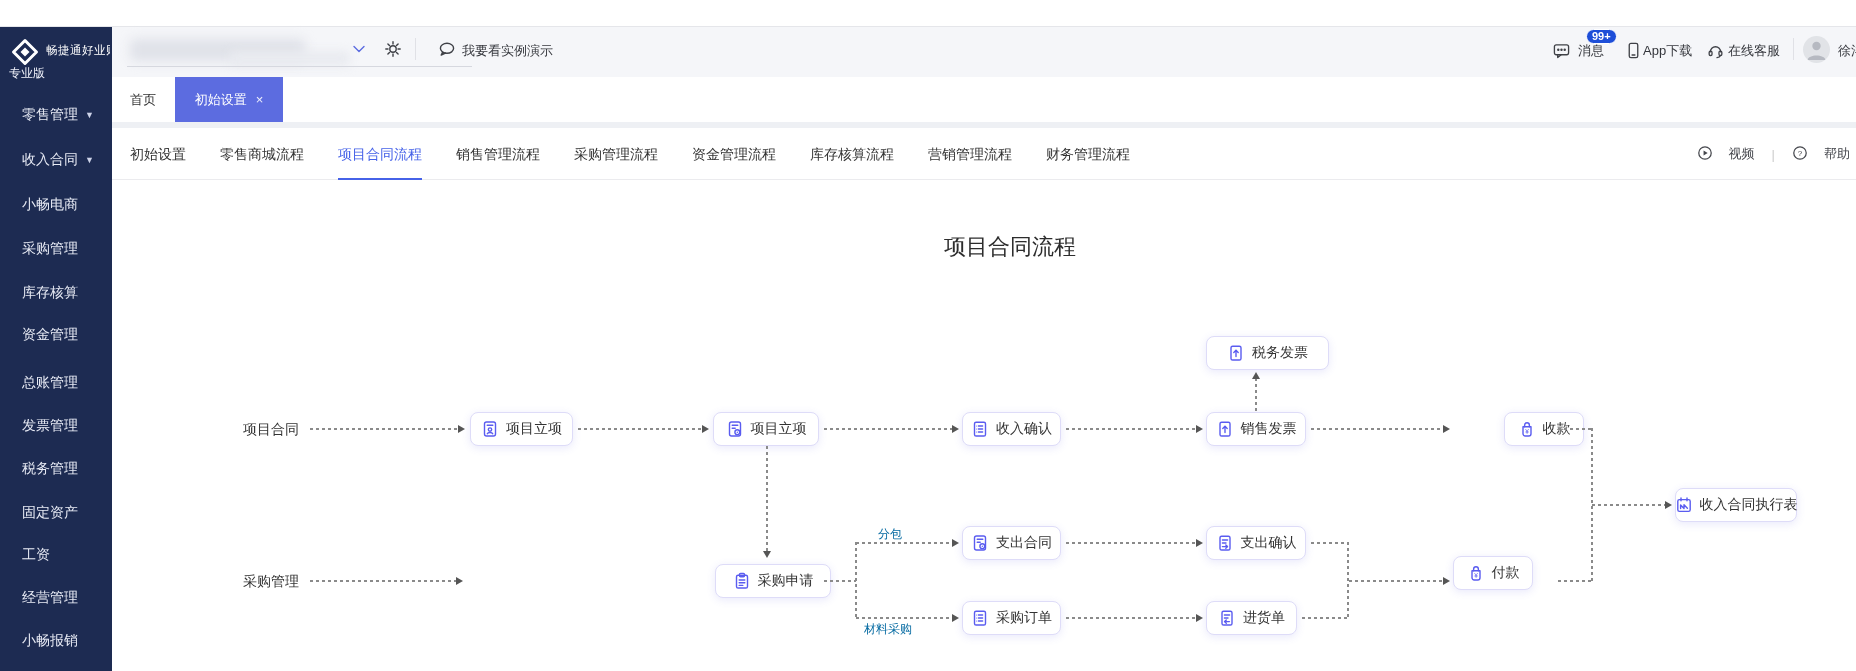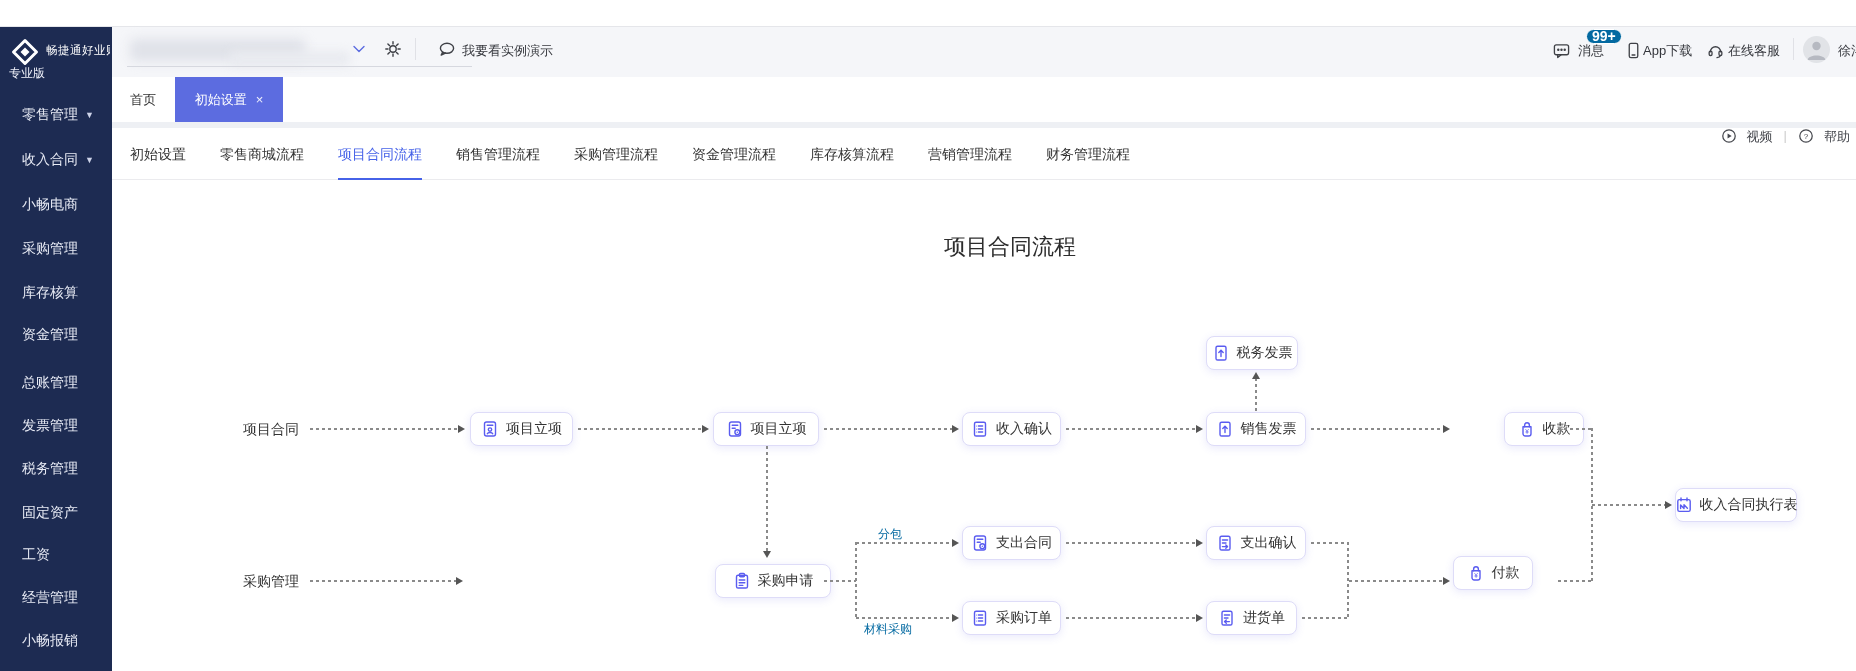--- a/index.html
+++ b/index.html
@@ -26,21 +26,21 @@
   
   .topbar { left:112px; top:27px; width:1744px; height:50px; background:#f5f6f9; }
   .blur-blob1 { position:absolute; left:18px; top:12px; width:175px; height:22px; background:#dfe1e8; filter:blur(6px); border-radius:4px; }
   .blur-blob2 { position:absolute; left:118px; top:24px; width:120px; height:15px; background:#e9ebf0; filter:blur(5px); border-radius:4px; }
   .search-underline { position:absolute; left:15px; top:39px; width:345px; height:1px; background:#d6d8df; }
   .tb-icon { position:absolute; top:13px; width:18px; height:18px; cursor:pointer; }
   .tb-divider { position:absolute; top:11px; width:1px; height:22px; background:#e0e1e6; }
   .tb-text { position:absolute; top:15px; font-size:13px; color:#34363c; white-space:nowrap; cursor:pointer; }
   .badge {
     position:absolute; left:1474px; top:2px; padding:1px 5px 2px;
-    background:#0369a1; color:#fff; font-size:14px; line-height:10px;
+    background:#1d4ed8; color:#fff; font-size:11px; line-height:10px;
     border-radius:8px; border:1px solid #fff; font-weight:bold;
   }
   .avatar { position:absolute; left:1691px; top:9px; width:27px; height:27px; border-radius:50%; background:#e1e3e7; overflow:hidden; cursor:pointer; }
 
   
   .tabstrip { left:112px; top:77px; width:1744px; height:45px; background:#fff; }
   .home-tab { position:absolute; left:18px; top:0; height:45px; line-height:45px; font-size:13px; color:#333; cursor:pointer; }
   .active-wtab {
     position:absolute; left:63px; top:0; width:108px; height:45px; background:#5c6ce0;
     color:#fff; font-size:13px; display:flex; align-items:center; justify-content:center; gap:9px; cursor:pointer;
@@ -48,21 +48,21 @@
   .active-wtab .close-x { font-size:13px; opacity:.9; cursor:pointer; }
 
   
   .content { left:112px; top:128px; width:1744px; height:543px; background:#fff; }
   .flowtab-bar {
     position:absolute; left:0; top:0; width:1744px; height:52px;
     border-bottom:1px solid #ebebee; display:flex; align-items:center; padding-left:18px; gap:34px;
   }
   .flowtab { font-size:14px; color:#333; height:52px; line-height:52px; cursor:pointer; white-space:nowrap; }
   .flowtab.active { color:#4662e8; border-bottom:2px solid #4662e8; }
-  .bar-right { position:absolute; right:6px; top:0; height:52px; display:flex; align-items:flex-start; gap:8px; font-size:13px; color:#45474d; }
+  .bar-right { position:absolute; right:6px; top:0; height:52px; display:flex; align-items:center; gap:14px; font-size:13px; color:#45474d; }
   .bar-right .sep { color:#ccc; margin:0 3px; }
   .bar-right span { cursor:pointer; }
 
   
   .flow-title { position:absolute; left:898px; top:232px; width:224px; text-align:center; font-size:22px; color:#2d2d2d; }
   .lane-label { position:absolute; font-size:14px; color:#333; }
   .node {
     position:absolute; height:34px; background:#fff;
     border:1px solid #dedcf8; border-radius:8px;
     box-shadow:0 2px 8px rgba(96,100,230,.14);
@@ -226,21 +226,21 @@
           <line x1="7.4" y1="6" x2="11.6" y2="6"></line>
           <line x1="7.4" y1="9" x2="11.6" y2="9"></line>
           <line x1="7.4" y1="12" x2="11.6" y2="12"></line>
           <circle cx="5.6" cy="6" r=".5" fill="#5a5cf0" stroke="none"></circle>
           <circle cx="5.6" cy="9" r=".5" fill="#5a5cf0" stroke="none"></circle>
           <circle cx="5.6" cy="12" r=".5" fill="#5a5cf0" stroke="none"></circle>
         </svg>
       </span>
     <span>收入确认</span>
   </div>
-  <div class="node" style="left:1206px;top:336px;width:92px;pointer-events:auto">
+  <div class="node" style="left:1206px;top:336px;width:123px;pointer-events:auto">
     <span class="nicon">
         <svg width="18" height="18" viewBox="0 0 18 18" fill="none" stroke="#5a5cf0" stroke-width="1.4" stroke-linecap="round" stroke-linejoin="round">
           <rect x="4" y="2.2" width="10" height="13.8" rx="1.6"></rect>
           <line x1="9" y1="12.6" x2="9" y2="6.4"></line>
           <polyline points="6.8,8.4 9,6.2 11.2,8.4"></polyline>
         </svg>
       </span>
     <span>税务发票</span>
   </div>
   <div class="node" style="left:1206px;top:412px;width:100px;pointer-events:auto">

